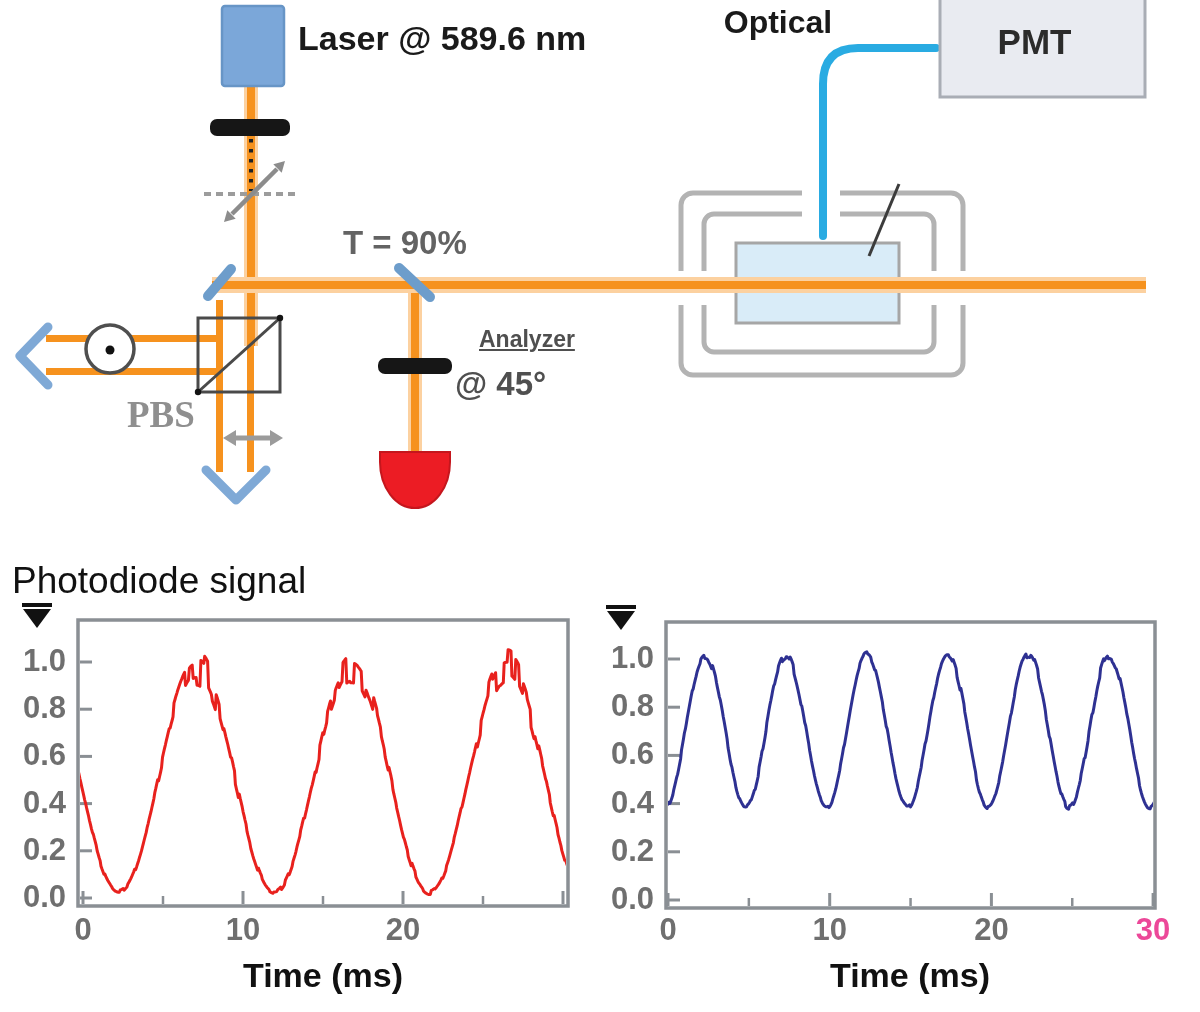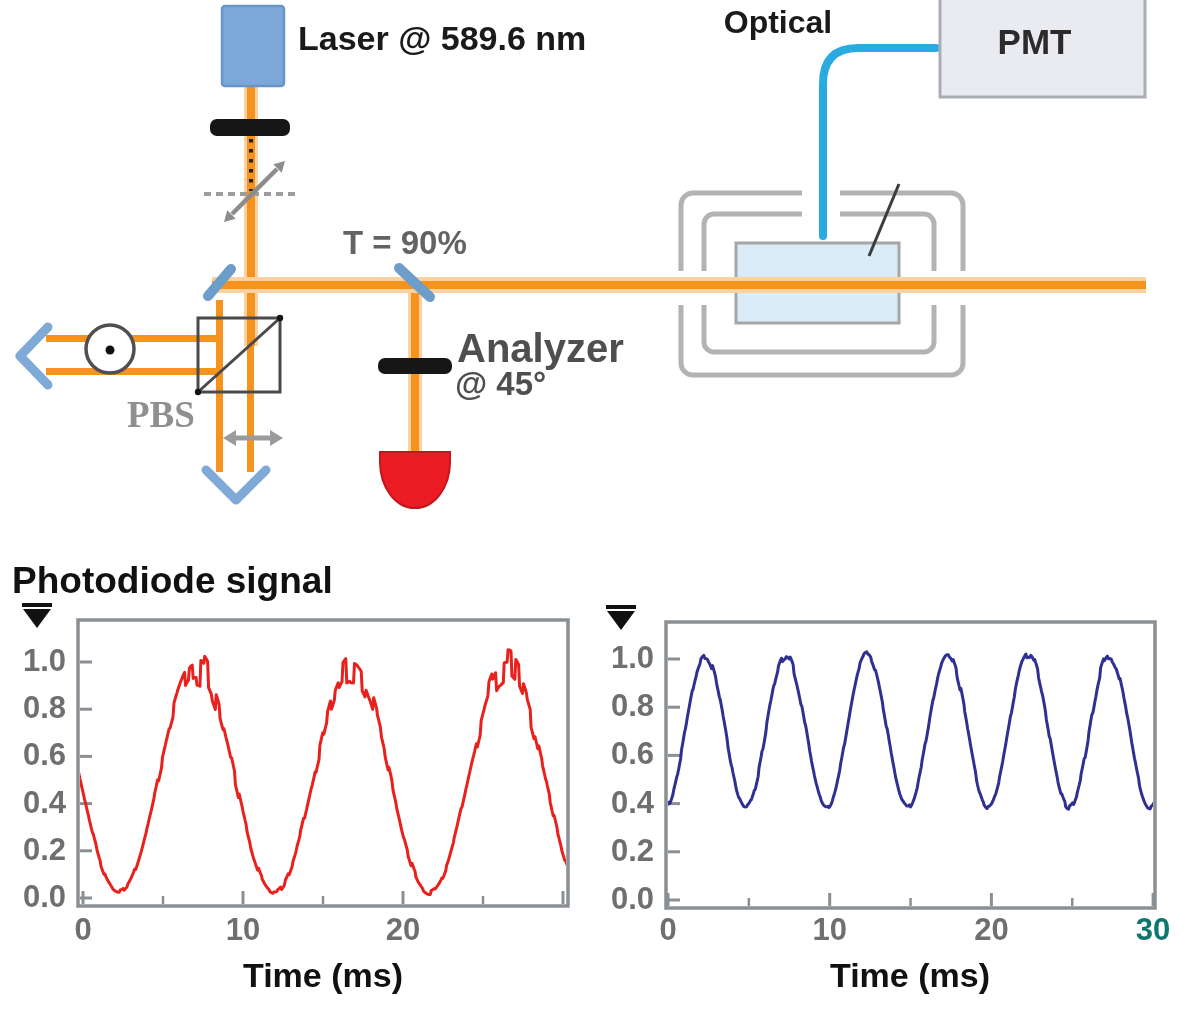--- a/index.html
+++ b/index.html
@@ -4,21 +4,21 @@
 <style>
   html,body{margin:0;padding:0;background:#fff;}
   #stage{position:relative;width:1200px;height:1012px;background:#fff;overflow:hidden;
          font-family:"Liberation Sans", sans-serif;}
   #scene{position:absolute;left:0;top:0;width:1200px;height:1012px;}
   .lbl{position:absolute;font-weight:bold;color:#111;white-space:nowrap;line-height:1.05;}
   .lbl-dark{color:#1a1a1a;}
   .lbl-gray{color:#636363;}
   .lbl-midgray{color:#4f4f4f;}
   .lbl-lightgray{color:#8f8f8f;}
-  .chart-title{position:absolute;font-weight:bold;font-size:37px;color:#111;white-space:nowrap;text-align:center;}
+  .chart-title{position:absolute;font-weight:normal;font-size:37px;color:#111;white-space:nowrap;text-align:center;}
   .tick-label{position:absolute;font-weight:bold;font-size:31px;color:#6f6f6f;}
   .xlabel{position:absolute;font-weight:bold;font-size:34px;color:#111;text-align:center;width:260px;}
   .marker{position:absolute;width:30px;}
   .marker .bar{width:30px;height:4px;background:#111;margin-bottom:2px;}
   .marker .tri{width:0;height:0;border-left:14px solid transparent;border-right:14px solid transparent;
                border-top:19px solid #111;margin-left:1px;}
 </style>
 </head>
 <body>
 
@@ -141,21 +141,21 @@
         <line x1="668" y1="803.6" x2="680" y2="803.6" stroke="#8a8f94" stroke-width="3"></line>
         <line x1="668" y1="755.4" x2="680" y2="755.4" stroke="#8a8f94" stroke-width="3"></line>
         <line x1="668" y1="707.2" x2="680" y2="707.2" stroke="#8a8f94" stroke-width="3"></line>
         <line x1="668" y1="659" x2="680" y2="659" stroke="#8a8f94" stroke-width="3"></line>
         <path d="M666.0,805.9L667.0,805.1L667.9,803.9L668.9,802.3L669.9,803.4L670.9,800.9L671.8,798.2L672.8,795.0L673.8,789.6L674.7,785.8L675.7,781.6L676.7,777.2L677.6,774.4L678.6,769.5L679.6,764.3L680.6,759.0L681.5,750.0L682.5,744.4L683.5,738.7L684.4,733.0L685.4,728.9L686.4,723.2L687.3,717.5L688.3,712.0L689.3,706.5L690.3,701.1L691.2,696.0L692.2,691.0L693.2,688.9L694.1,684.5L695.1,680.3L696.1,676.4L697.0,672.2L698.0,669.0L699.0,666.2L700.0,663.7L700.9,659.0L701.9,657.4L702.9,656.1L703.8,655.3L704.8,658.4L705.8,658.5L706.7,658.9L707.7,659.9L708.7,662.2L709.7,664.0L710.6,666.1L711.6,668.6L712.6,665.6L713.5,668.9L714.5,672.5L715.5,676.4L716.5,682.8L717.4,687.4L718.4,692.1L719.4,697.1L720.3,700.0L721.3,705.3L722.3,710.8L723.2,716.4L724.2,721.8L725.2,727.5L726.2,733.3L727.1,739.0L728.1,748.1L729.1,753.6L730.0,759.0L731.0,764.3L732.0,767.4L732.9,772.3L733.9,777.0L734.9,781.3L735.9,787.4L736.8,791.2L737.8,794.6L738.8,797.7L739.7,798.6L740.7,801.0L741.7,802.9L742.6,804.4L743.6,806.2L744.6,806.9L745.6,807.1L746.5,806.9L747.5,804.9L748.5,803.9L749.4,802.4L750.4,800.6L751.4,799.6L752.3,796.9L753.3,793.8L754.3,790.4L755.3,789.2L756.2,785.1L757.2,780.8L758.2,776.2L759.1,767.1L760.1,762.0L761.1,756.8L762.0,751.3L763.0,748.8L764.0,743.2L765.0,737.5L765.9,731.8L766.9,722.2L767.9,716.5L768.8,710.9L769.8,705.4L770.8,700.8L771.8,695.6L772.7,690.6L773.7,685.8L774.7,683.8L775.6,679.6L776.6,675.6L777.6,671.9L778.5,666.0L779.5,663.0L780.5,660.4L781.5,658.2L782.4,661.7L783.4,660.3L784.4,659.4L785.3,658.8L786.3,656.7L787.3,657.0L788.2,657.8L789.2,659.0L790.2,657.1L791.2,659.2L792.1,661.6L793.1,664.4L794.1,674.2L795.0,677.7L796.0,681.5L797.0,685.7L797.9,689.6L798.9,694.3L799.9,699.3L800.9,704.4L801.8,705.9L802.8,711.3L803.8,716.9L804.7,722.5L805.7,725.8L806.7,731.5L807.6,737.2L808.6,742.9L809.6,750.2L810.6,755.7L811.5,761.0L812.5,766.1L813.5,770.8L814.4,775.5L815.4,780.0L816.4,784.1L817.4,787.6L818.3,791.2L819.3,794.4L820.3,797.2L821.2,800.6L822.2,802.7L823.2,804.4L824.1,805.6L825.1,806.4L826.1,806.8L827.1,806.8L828.0,806.3L829.0,807.6L830.0,806.3L830.9,804.6L831.9,802.4L832.9,798.6L833.8,795.7L834.8,792.4L835.8,788.7L836.8,784.1L837.7,779.8L838.7,775.3L839.7,770.5L840.6,763.9L841.6,758.7L842.6,753.3L843.5,747.8L844.5,744.5L845.5,738.8L846.5,733.1L847.4,727.4L848.4,721.4L849.4,715.8L850.3,710.2L851.3,704.8L852.3,699.3L853.2,694.2L854.2,689.3L855.2,684.7L856.2,679.7L857.1,675.6L858.1,671.8L859.1,668.4L860.0,663.3L861.0,660.6L862.0,658.3L863.0,656.4L863.9,653.9L864.9,652.8L865.9,652.2L866.8,651.9L867.8,654.0L868.8,654.6L869.7,655.6L870.7,657.1L871.7,661.8L872.7,664.1L873.6,666.8L874.6,669.8L875.6,670.3L876.5,674.0L877.5,678.1L878.5,682.4L879.4,687.1L880.4,692.0L881.4,697.1L882.4,702.3L883.3,709.6L884.3,715.1L885.3,720.7L886.2,726.4L887.2,728.9L888.2,734.6L889.1,740.3L890.1,745.9L891.1,752.3L892.1,757.7L893.0,762.9L894.0,768.0L895.0,773.8L895.9,778.4L896.9,782.6L897.9,786.6L898.8,790.5L899.8,793.9L900.8,796.8L901.8,799.4L902.7,800.4L903.7,802.2L904.7,803.6L905.6,804.6L906.6,805.9L907.6,806.0L908.6,805.7L909.5,804.9L910.5,806.9L911.5,805.3L912.4,803.3L913.4,800.8L914.4,798.1L915.3,794.9L916.3,791.4L917.3,787.5L918.3,781.2L919.2,776.8L920.2,772.1L921.2,767.2L922.1,760.3L923.1,755.0L924.1,749.5L925.0,743.9L926.0,741.1L927.0,735.4L928.0,729.7L928.9,724.0L929.9,717.1L930.9,711.6L931.8,706.1L932.8,700.8L933.8,697.5L934.7,692.5L935.7,687.8L936.7,683.3L937.7,677.8L938.6,674.0L939.6,670.4L940.6,667.2L941.5,663.6L942.5,661.1L943.5,659.0L944.4,657.4L945.4,655.9L946.4,655.0L947.4,654.7L948.3,654.7L949.3,657.0L950.3,657.9L951.2,659.2L952.2,661.0L953.2,659.6L954.1,662.2L955.1,665.1L956.1,668.4L957.1,677.3L958.0,681.3L959.0,685.5L960.0,690.0L960.9,688.4L961.9,693.4L962.9,698.6L963.9,703.9L964.8,712.0L965.8,717.6L966.8,723.3L967.7,729.0L968.7,734.2L969.7,739.9L970.6,745.5L971.6,751.1L972.6,756.6L973.6,761.8L974.5,766.9L975.5,771.8L976.5,780.1L977.4,784.5L978.4,788.6L979.4,792.3L980.3,794.0L981.3,797.1L982.3,799.8L983.3,802.2L984.2,805.2L985.2,806.7L986.2,807.8L987.1,808.5L988.1,806.4L989.1,806.2L990.0,805.6L991.0,804.5L992.0,802.7L993.0,800.8L993.9,798.5L994.9,795.8L995.9,793.5L996.8,790.1L997.8,786.3L998.8,782.3L999.7,776.1L1000.7,771.5L1001.7,766.6L1002.7,761.6L1003.6,756.0L1004.6,750.6L1005.6,745.1L1006.5,739.5L1007.5,733.5L1008.5,727.8L1009.5,722.1L1010.4,716.4L1011.4,713.1L1012.4,707.6L1013.3,702.2L1014.3,697.0L1015.3,689.5L1016.2,684.7L1017.2,680.2L1018.2,675.9L1019.2,671.0L1020.1,667.3L1021.1,664.0L1022.1,661.0L1023.0,659.4L1024.0,657.2L1025.0,655.4L1025.9,654.0L1026.9,657.8L1027.9,657.3L1028.9,657.2L1029.8,657.5L1030.8,655.3L1031.8,656.5L1032.7,658.1L1033.7,660.1L1034.7,659.6L1035.6,662.4L1036.6,665.5L1037.6,669.0L1038.6,678.0L1039.5,682.1L1040.5,686.6L1041.5,691.3L1042.4,694.5L1043.4,699.6L1044.4,704.9L1045.3,710.4L1046.3,719.2L1047.3,724.8L1048.3,730.5L1049.2,736.2L1050.2,738.7L1051.2,744.4L1052.1,750.0L1053.1,755.5L1054.1,761.3L1055.1,766.5L1056.0,771.4L1057.0,776.2L1058.0,782.1L1058.9,786.2L1059.9,790.1L1060.9,793.7L1061.8,794.0L1062.8,796.8L1063.8,799.3L1064.8,801.3L1065.7,806.7L1066.7,808.0L1067.7,808.8L1068.6,809.2L1069.6,805.6L1070.6,805.1L1071.5,804.2L1072.5,802.9L1073.5,804.5L1074.5,802.4L1075.4,799.8L1076.4,796.9L1077.4,792.1L1078.3,788.5L1079.3,784.6L1080.3,780.3L1081.2,773.5L1082.2,768.7L1083.2,763.7L1084.2,758.5L1085.1,757.7L1086.1,752.2L1087.1,746.6L1088.0,740.9L1089.0,731.6L1090.0,725.8L1090.9,720.1L1091.9,714.5L1092.9,712.8L1093.9,707.4L1094.8,702.1L1095.8,697.0L1096.8,691.0L1097.7,686.4L1098.7,682.0L1099.7,677.9L1100.6,668.0L1101.6,664.6L1102.6,661.5L1103.6,658.8L1104.5,660.6L1105.5,658.7L1106.5,657.2L1107.4,656.1L1108.4,658.8L1109.4,658.5L1110.4,658.7L1111.3,659.3L1112.3,662.1L1113.3,663.5L1114.2,665.4L1115.2,667.7L1116.2,668.7L1117.1,671.7L1118.1,675.1L1119.1,678.9L1120.1,678.5L1121.0,682.9L1122.0,687.5L1123.0,692.3L1123.9,697.7L1124.9,702.9L1125.9,708.3L1126.8,713.9L1127.8,718.3L1128.8,724.0L1129.8,729.7L1130.7,735.4L1131.7,742.2L1132.7,747.8L1133.6,753.3L1134.6,758.7L1135.6,763.4L1136.5,768.4L1137.5,773.3L1138.5,777.8L1139.5,785.5L1140.4,789.5L1141.4,793.2L1142.4,796.5L1143.3,799.0L1144.3,801.6L1145.3,803.8L1146.2,805.6L1147.2,807.3L1148.2,808.2L1149.2,808.7L1150.1,808.8L1151.1,806.4L1152.1,805.6L1153.0,804.4L1154.0,802.8L1155.0,800.5" fill="none" stroke="#2e3192" stroke-width="3" stroke-linejoin="round" clip-path="url(#clip1)"></path>
       </g>
 </svg>
 
 <div class="lbl lbl-dark" style="left:298px;top:21px;font-size:34px;">Laser @ 589.6 nm</div>
 <div class="lbl lbl-gray" style="left:343px;top:226px;font-size:33px;">T = 90%</div>
-<div class="lbl lbl-midgray" style="left:457px;top:327px;font-size:40px;">Analyzer</div>
+<div class="lbl lbl-midgray" style="left:479px;top:327px;font-size:23px;text-decoration:underline;">Analyzer</div>
 <div class="lbl lbl-midgray" style="left:455px;top:367px;font-size:33px;">@ 45°</div>
 <div class="lbl lbl-lightgray" style="left:127px;top:396px;font-size:37px;font-family:Liberation Serif, serif;">PBS</div>
 <div class="lbl lbl-dark" style="left:698px;top:6px;font-size:32px;width:160px;text-align:center;">Optical</div>
 <div class="lbl" style="left:940px;top:24px;font-size:35px;width:169px;text-align:center;color:#2b2b2b;font-weight:600;margin-left:10px;">PMT</div>
 
 <div class="chart-title" style="left:12px;top:560px;">Photodiode signal</div>
 <div class="marker" style="left:22px;top:603px;">
       <div class="bar"></div>
       <div class="tri"></div>
     </div>
@@ -171,20 +171,20 @@
     <div class="tick-label" style="left: 373px; top: 912px; width: 60px; text-align: center; color: rgb(111, 111, 111);">20</div>
     <div class="tick-label" style="left: 4px; top: 879px; width: 62px; text-align: right; color: rgb(111, 111, 111);">0.0</div>
     <div class="tick-label" style="left: 4px; top: 831.8px; width: 62px; text-align: right; color: rgb(111, 111, 111);">0.2</div>
     <div class="tick-label" style="left: 4px; top: 784.6px; width: 62px; text-align: right; color: rgb(111, 111, 111);">0.4</div>
     <div class="tick-label" style="left: 4px; top: 737.4px; width: 62px; text-align: right; color: rgb(111, 111, 111);">0.6</div>
     <div class="tick-label" style="left: 4px; top: 690.2px; width: 62px; text-align: right; color: rgb(111, 111, 111);">0.8</div>
     <div class="tick-label" style="left: 4px; top: 643px; width: 62px; text-align: right; color: rgb(111, 111, 111);">1.0</div>
     <div class="tick-label" style="left: 638px; top: 912px; width: 60px; text-align: center; color: rgb(111, 111, 111);">0</div>
     <div class="tick-label" style="left: 799.7px; top: 912px; width: 60px; text-align: center; color: rgb(111, 111, 111);">10</div>
     <div class="tick-label" style="left: 961.4px; top: 912px; width: 60px; text-align: center; color: rgb(111, 111, 111);">20</div>
-    <div class="tick-label" style="left: 1123.1px; top: 912px; width: 60px; text-align: center; color: #0f766e;">30</div>
+    <div class="tick-label" style="left: 1123.1px; top: 912px; width: 60px; text-align: center; color: #ec4899;">30</div>
     <div class="tick-label" style="left: 592px; top: 881px; width: 62px; text-align: right; color: rgb(111, 111, 111);">0.0</div>
     <div class="tick-label" style="left: 592px; top: 832.8px; width: 62px; text-align: right; color: rgb(111, 111, 111);">0.2</div>
     <div class="tick-label" style="left: 592px; top: 784.6px; width: 62px; text-align: right; color: rgb(111, 111, 111);">0.4</div>
     <div class="tick-label" style="left: 592px; top: 736.4px; width: 62px; text-align: right; color: rgb(111, 111, 111);">0.6</div>
     <div class="tick-label" style="left: 592px; top: 688.2px; width: 62px; text-align: right; color: rgb(111, 111, 111);">0.8</div>
     <div class="tick-label" style="left: 592px; top: 640px; width: 62px; text-align: right; color: rgb(111, 111, 111);">1.0</div>
   </div>
 
 </body></html>

